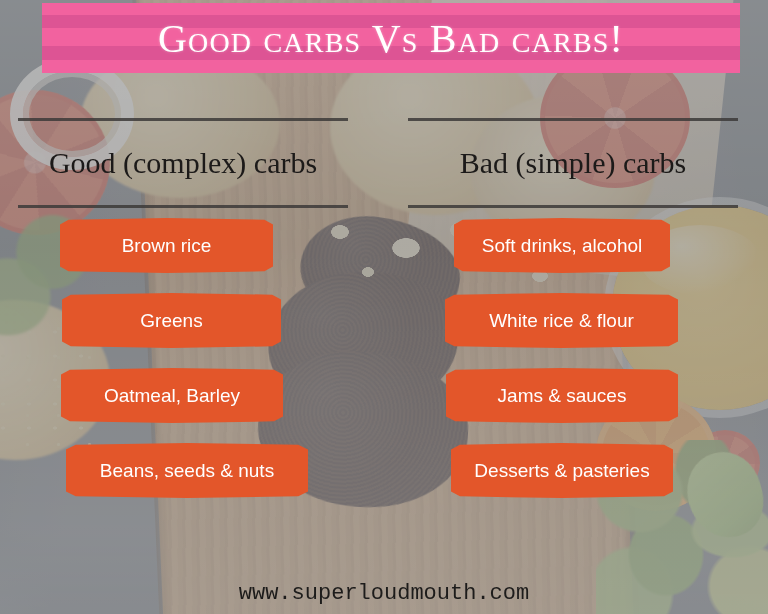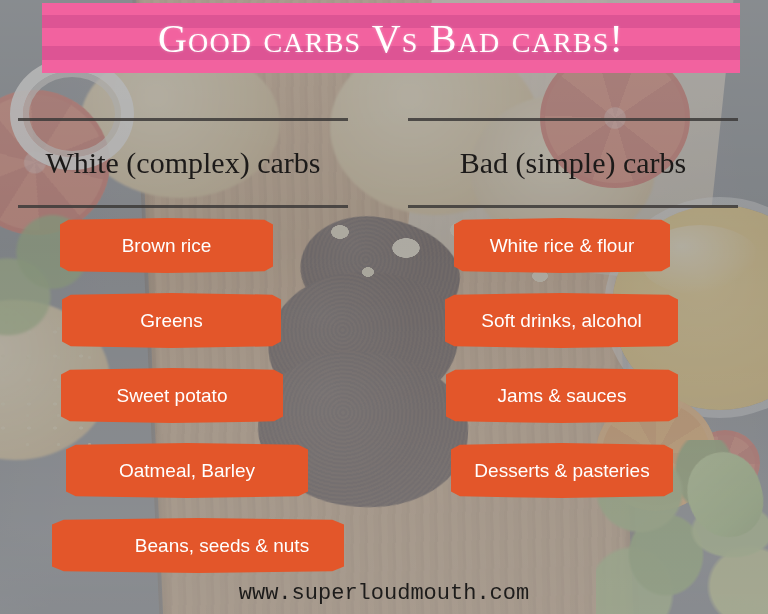--- a/index.html
+++ b/index.html
@@ -389,56 +389,53 @@
   </div>
 
   <div class="title-banner">
     <div class="stripe stripe-1"></div>
     <div class="stripe stripe-2"></div>
     <div class="title-text">Good carbs Vs Bad carbs!</div>
   </div>
 
   <div class="col-head left">
     <div class="rule rule-top"></div>
-    <div class="head-label">White (complex) carbs</div>
+    <div class="head-label">Good (complex) carbs</div>
     <div class="rule rule-bottom"></div>
   </div>
 
   <div class="col-head right">
     <div class="rule rule-top"></div>
     <div class="head-label">Bad (simple) carbs</div>
     <div class="rule rule-bottom"></div>
   </div>
 
   <div class="col left">
     <div class="pill">
       <span class="pill-label">Brown rice</span>
     </div>
     <div class="pill">
       <span class="pill-label">Greens</span>
     </div>
     <div class="pill">
-      <span class="pill-label">Sweet potato</span>
-    </div>
-    <div class="pill">
       <span class="pill-label">Oatmeal, Barley</span>
     </div>
     <div class="pill">
       <span class="pill-label">Beans, seeds &amp; nuts</span>
     </div>
   </div>
 
   <div class="col right">
     <div class="pill">
+      <span class="pill-label">Soft drinks, alcohol</span>
+    </div>
+    <div class="pill">
       <span class="pill-label">White rice &amp; flour</span>
     </div>
     <div class="pill">
-      <span class="pill-label">Soft drinks, alcohol</span>
-    </div>
-    <div class="pill">
       <span class="pill-label">Jams &amp; sauces</span>
     </div>
     <div class="pill">
       <span class="pill-label">Desserts &amp; pasteries</span>
     </div>
   </div>
 
   <div class="footer-url">www.superloudmouth.com</div>
 
 </div>

